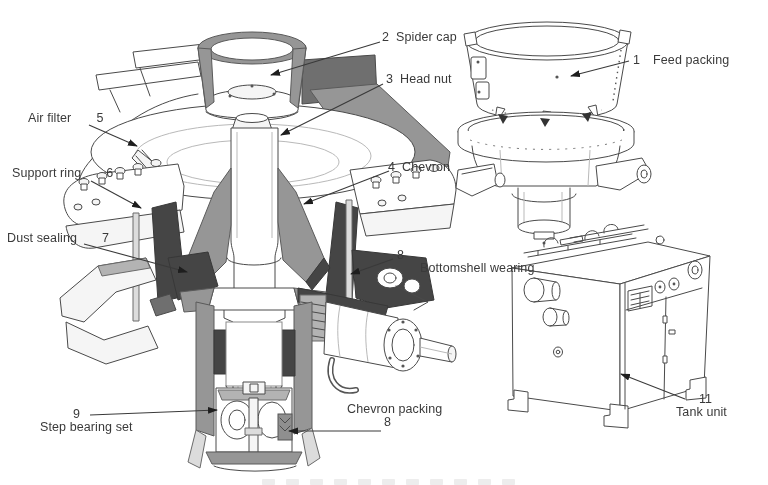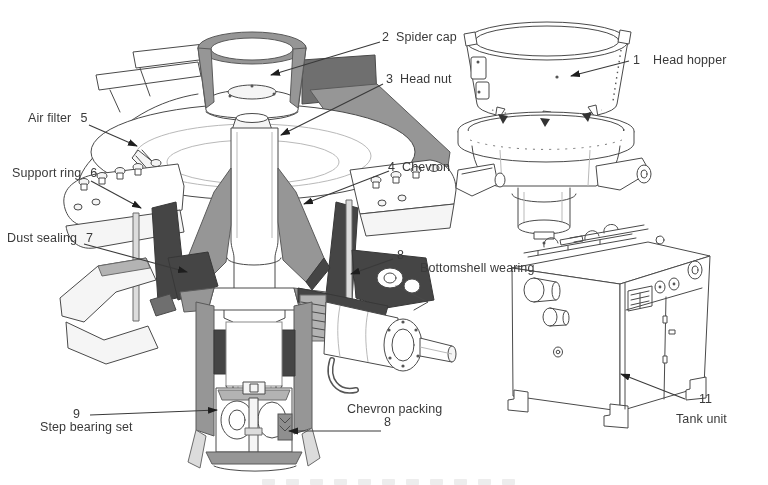--- a/index.html
+++ b/index.html
@@ -4,21 +4,21 @@
 <style>
   html,body{margin:0;padding:0;background:#fff;}
   .canvas{
     position:relative;width:768px;height:485px;background:#ffffff;
     overflow:hidden;font-family:"Liberation Sans", sans-serif;
   }
   .art{position:absolute;left:0;top:0;}
   .label{position:absolute;font-size:12.5px;color:#3a3a3a;white-space:nowrap;letter-spacing:.1px;line-height:13px;}
   .lbl-inline{display:flex;align-items:baseline;}
   .lbl-stack{display:flex;flex-direction:column;}
-  .g7{gap:7px;}  .g9{gap:9px;}  .g13{gap:13px;}
+  .g7{gap:7px;}  .g9{gap:25px;}  .g13{gap:13px;}
   .marks{position:absolute;left:0;top:479px;width:768px;height:6px;}
   .marks span{position:absolute;top:0;width:13px;height:6px;background:#ededed;border-radius:1px;}
   
   .ln{stroke:#4a4a4a;fill:none;stroke-width:1;stroke-linejoin:round;stroke-linecap:round;}
   .thin{stroke:#b9b9b9;fill:none;stroke-width:1;}
   .fw{fill:#ffffff;stroke:#4a4a4a;stroke-width:1;stroke-linejoin:round;}
   .fwl{fill:#f5f5f5;stroke:#4a4a4a;stroke-width:1;stroke-linejoin:round;}
   .fg1{fill:#969696;stroke:#5a5a5a;stroke-width:1;stroke-linejoin:round;}
   .fg2{fill:#6f6f6f;stroke:#4a4a4a;stroke-width:1;stroke-linejoin:round;}
   .fgd{fill:#454545;stroke:#383838;stroke-width:1;stroke-linejoin:round;}
@@ -282,21 +282,21 @@
       <line class="lead" x1="84" y1="244" x2="187" y2="272" marker-end="url(#arw)"></line>
       <line class="lead" x1="393" y1="259" x2="351" y2="274" marker-end="url(#arw)"></line>
       <line class="lead" x1="90" y1="415" x2="217" y2="410" marker-end="url(#arw)"></line>
       <line class="lead" x1="381" y1="431" x2="289" y2="431" marker-end="url(#arw)"></line>
       <line class="lead" x1="685" y1="399" x2="621" y2="374" marker-end="url(#arw)"></line>
     </g>
   </svg>
 
   <div class="label lbl-inline g13" style="left:633px;top:54px">
     <span>1</span>
-    <span>Head hopper</span>
+    <span>Feed packing</span>
   </div>
 
   <div class="label lbl-inline g7" style="left:382px;top:31px">
     <span>2</span>
     <span>Spider cap</span>
   </div>
 
   <div class="label lbl-inline g7" style="left:386px;top:73px">
     <span>3</span>
     <span>Head nut</span>
@@ -332,21 +332,21 @@
     <span>Step bearing set</span>
   </div>
 
   <div class="label lbl-stack" style="left:347px;top:403px">
     <span>Chevron packing</span>
     <span style="margin-left:37px">8</span>
   </div>
 
   <div class="label lbl-stack" style="left:676px;top:393px">
     <span style="margin-left:23px">11</span>
-    <span style="margin-top:7px">Tank unit</span>
+    <span style="">Tank unit</span>
   </div>
 
   <div class="marks">
     <span style="left:262px"></span>
       <span style="left:286px"></span>
       <span style="left:310px"></span>
     <span style="left:334px"></span>
       <span style="left:358px"></span>
       <span style="left:382px"></span>
     <span style="left:406px"></span>

